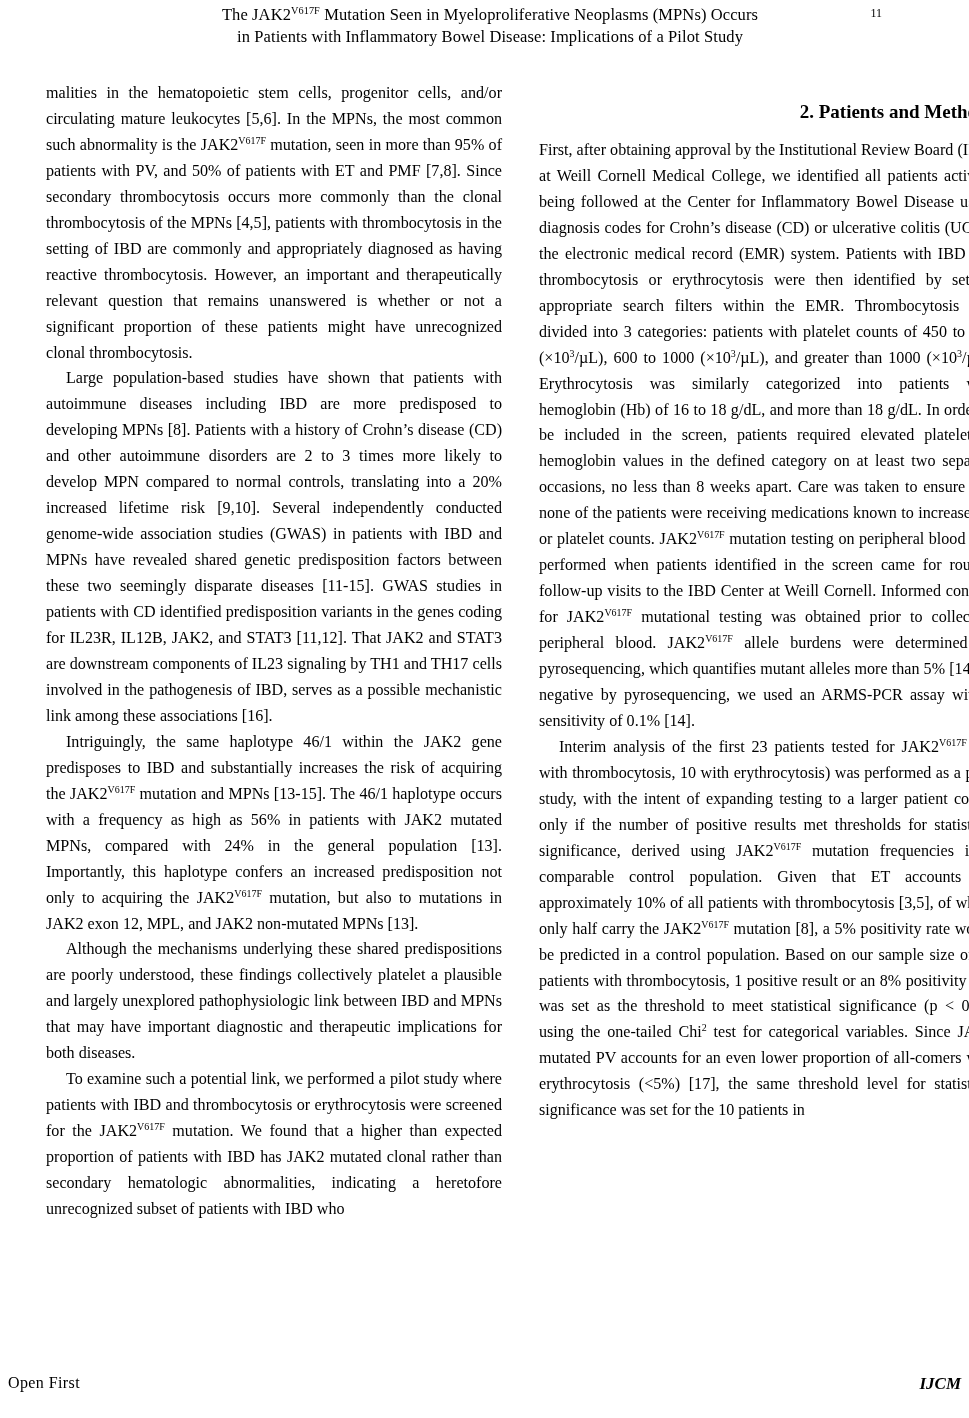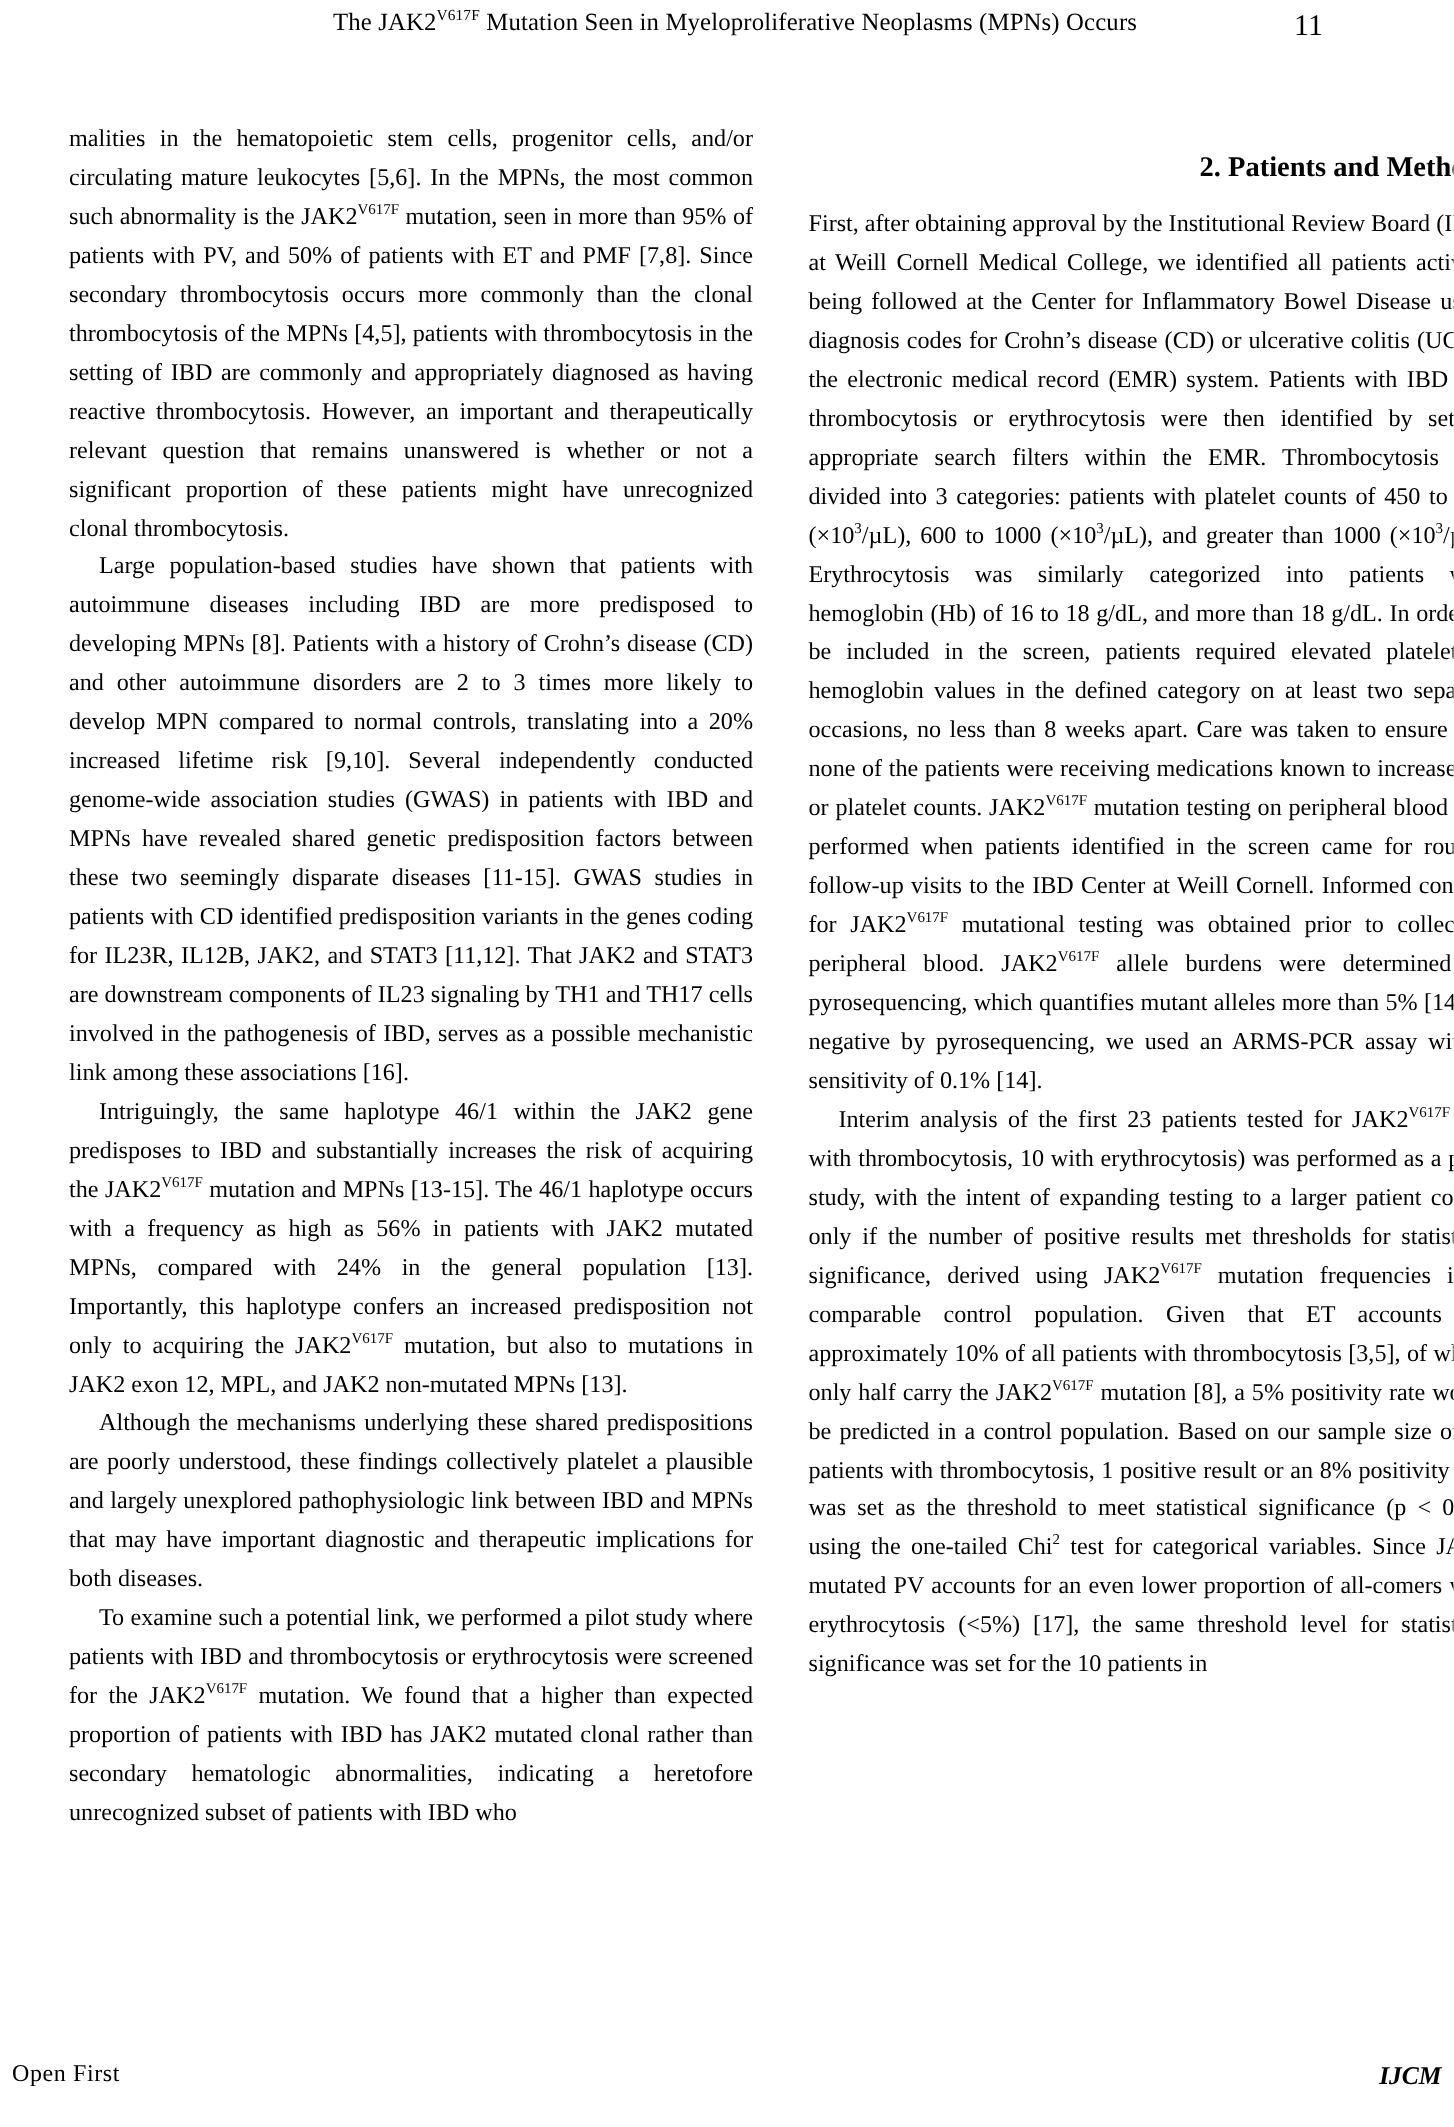--- a/index.html
+++ b/index.html
@@ -35,21 +35,21 @@
     letter-spacing: 0.1px;
   }
   #header-title .ln {
     display: block;
     white-space: nowrap;
   }
   #page-number {
     position: absolute;
     right: 18px;
     top: 6px;
-    font-size: 20px;
+    font-size: 12px;
   }
 
   
   #content {
     position: absolute;
     top: 80px;
     left: 8px;
     width: 953px;
     height: 1270px;
     display: flex;
@@ -111,20 +111,21 @@
     font-weight: bold;
     font-style: italic;
   }
 </style>
 </head>
 <body>
 
 <div id="page-header">
   <div id="header-title">
     <span class="ln"><span>The JAK2</span><sup>V617F</sup><span> Mutation Seen in Myeloproliferative Neoplasms (MPNs) Occurs</span></span>
+    <span class="ln">in Patients with Inflammatory Bowel Disease: Implications of a Pilot Study</span>
   </div>
   <div id="page-number">11</div>
 </div>
 
 <div id="content">
 
   <div class="column" id="left-column">
 
     <p class="para noindent"><span>malities in the hematopoietic stem cells, progenitor cells, and/or circulating mature leukocytes [5,6]. In the MPNs, the most common such abnormality is the JAK2</span><sup>V617F</sup><span> mutation, seen in more than 95% of patients with PV, and 50% of patients with ET and PMF [7,8]. Since secondary thrombocytosis occurs more commonly than the clonal thrombocytosis of the MPNs [4,5], patients with thrombocytosis in the setting of IBD are commonly and appropriately diagnosed as having reactive thrombocytosis. However, an important and therapeutically relevant question that remains unanswered is whether or not a significant proportion of these patients might have unrecognized clonal thrombocytosis.</span></p>
 

